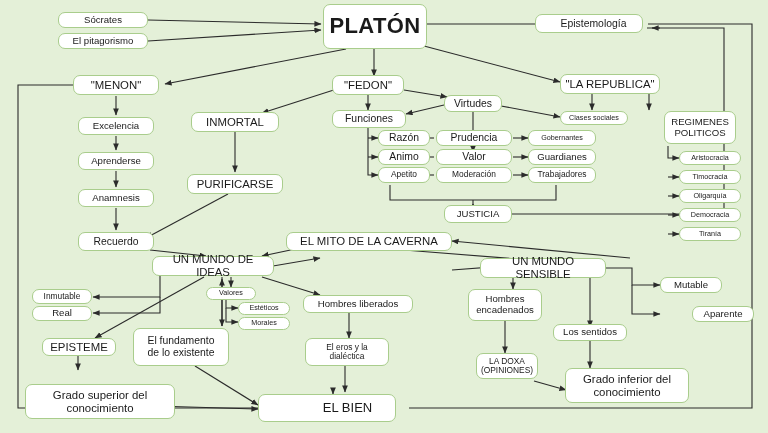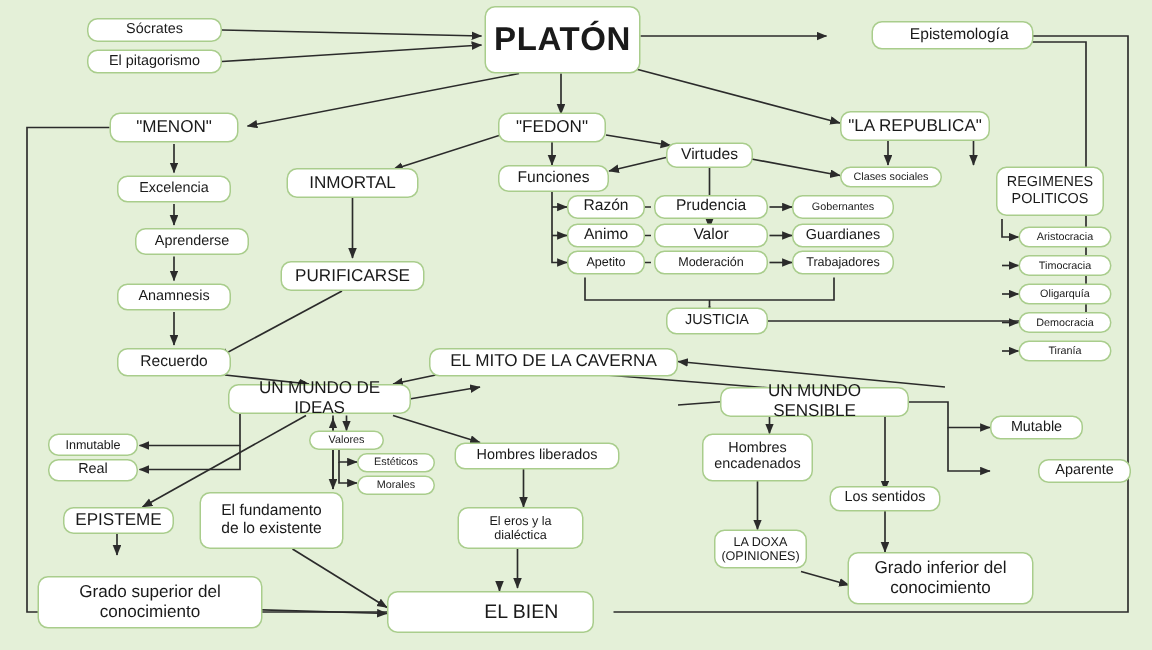--- a/index.html
+++ b/index.html
@@ -160,28 +160,28 @@
     </g>
     <g fill="none" stroke="#2b2b2b" stroke-width="1.1" marker-end="url(#ah)">
       <path d="M660,28 L652,28"></path>
     </g>
   </svg>
 
   <div class="node f22" style="left:323px;top:4px;width:104px;height:45px;">PLATÓN</div>
 
   <div class="node f9" style="left:58px;top:12px;width:90px;height:16px;">Sócrates</div>
   <div class="node f9" style="left:58px;top:33px;width:90px;height:16px;">El pitagorismo</div>
-  <div class="node f10" style="left:581px;top:14px;width:108px;height:19px;padding-left:12px;">Epistemología</div>
+  <div class="node f10" style="left:535px;top:14px;width:108px;height:19px;padding-left:12px;">Epistemología</div>
 
   <div class="node f11" style="left:73px;top:75px;width:86px;height:20px;">"MENON"</div>
   <div class="node f11" style="left:332px;top:75px;width:72px;height:20px;">"FEDON"</div>
   <div class="node f11" style="left:560px;top:74px;width:100px;height:20px;">"LA REPUBLICA"</div>
 
   <div class="node f9" style="left:78px;top:117px;width:76px;height:18px;">Excelencia</div>
-  <div class="node f9" style="left:78px;top:152px;width:76px;height:18px;margin-left:12px;">Aprenderse</div>
+  <div class="node f9" style="left:78px;top:152px;width:76px;height:18px;">Aprenderse</div>
   <div class="node f9" style="left:78px;top:189px;width:76px;height:18px;">Anamnesis</div>
   <div class="node f10" style="left:78px;top:232px;width:76px;height:19px;">Recuerdo</div>
 
   <div class="node f11" style="left:191px;top:112px;width:88px;height:20px;">INMORTAL</div>
   <div class="node f10" style="left:332px;top:110px;width:74px;height:18px;">Funciones</div>
 
   <div class="node f11" style="left:187px;top:174px;width:96px;height:20px;">PURIFICARSE</div>
   <div class="node f10" style="left:444px;top:95px;width:58px;height:17px;">Virtudes</div>
   <div class="node f7" style="left:560px;top:111px;width:68px;height:14px;">Clases sociales</div>
 

